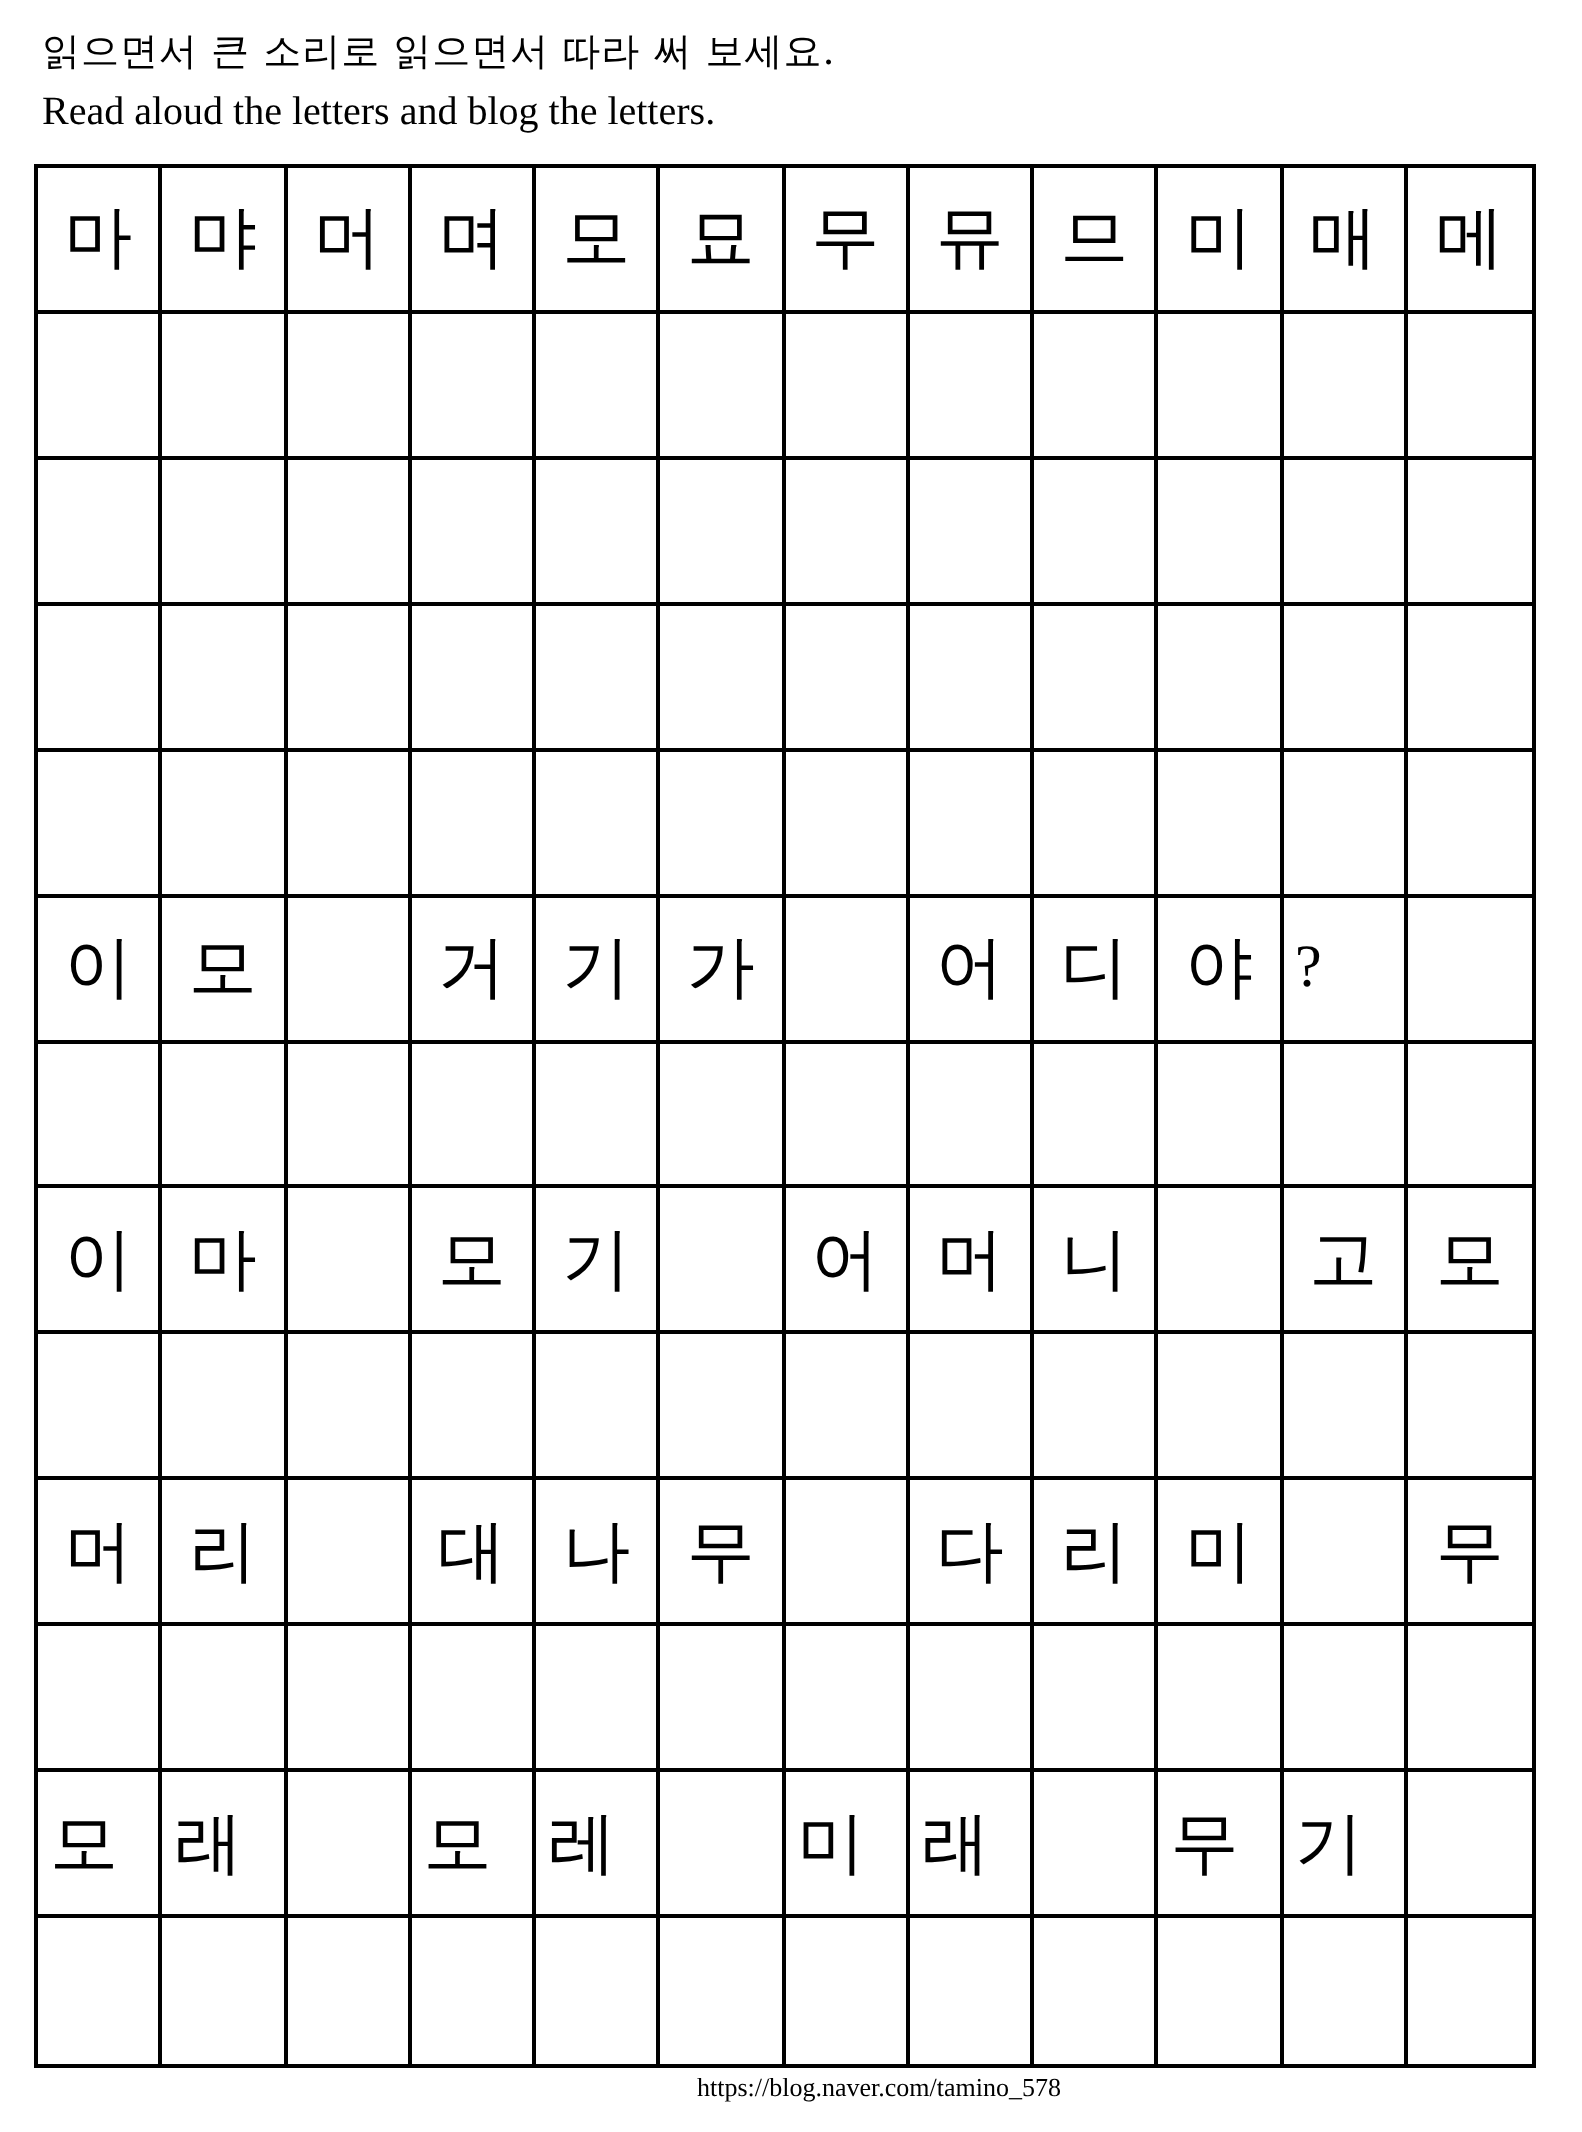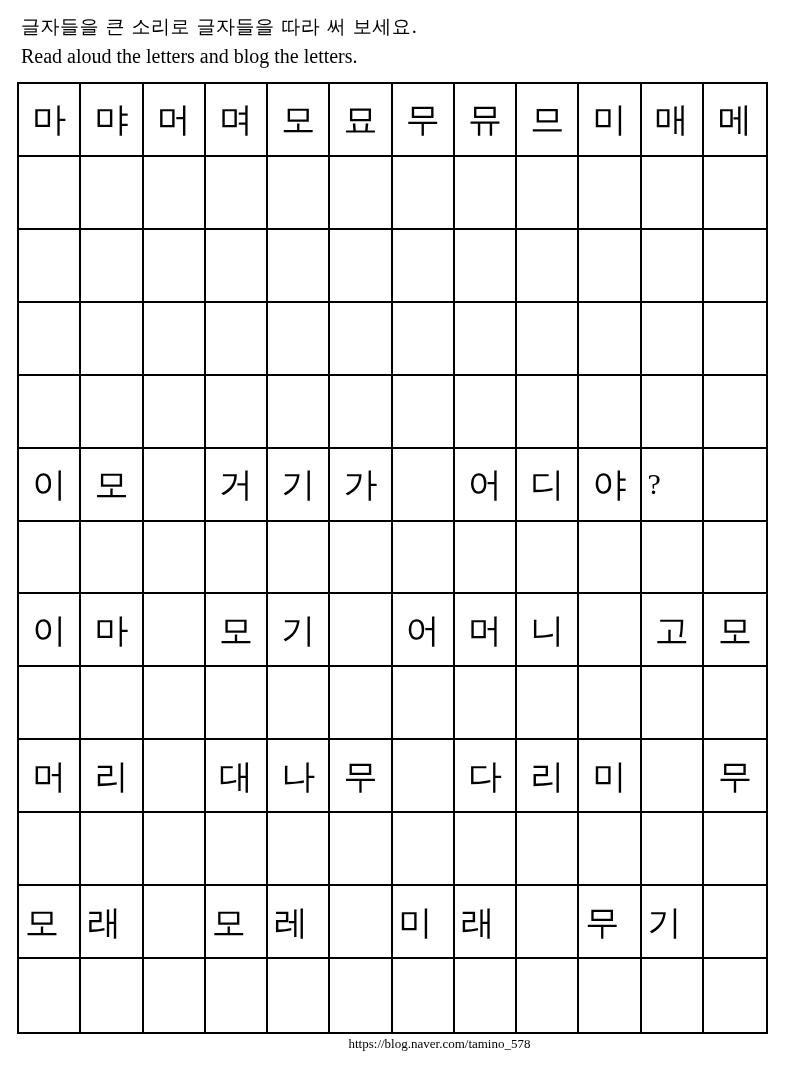--- a/index.html
+++ b/index.html
@@ -75,21 +75,21 @@
       text-align: center;
       font-size: 13px;
       line-height: 16px;
       font-family: "Liberation Serif", serif;
       padding-left: 44px;
     }
   </style>
 </head>
 <body>
 
-<div class="instr-ko">글자들을 큰 소리로 글자들을 따라 써 보세요.</div>
+<div class="instr-ko">읽으면서 큰 소리로 읽으면서 따라 써 보세요.</div>
 <div class="instr-en">Read aloud the letters and blog the letters.</div>
 
 <div class="grid" id="grid">
     <div class="cell">마</div>
     <div class="cell">먀</div>
     <div class="cell">머</div>
     <div class="cell">며</div>
     <div class="cell">모</div>
     <div class="cell">묘</div>
     <div class="cell">무</div>

